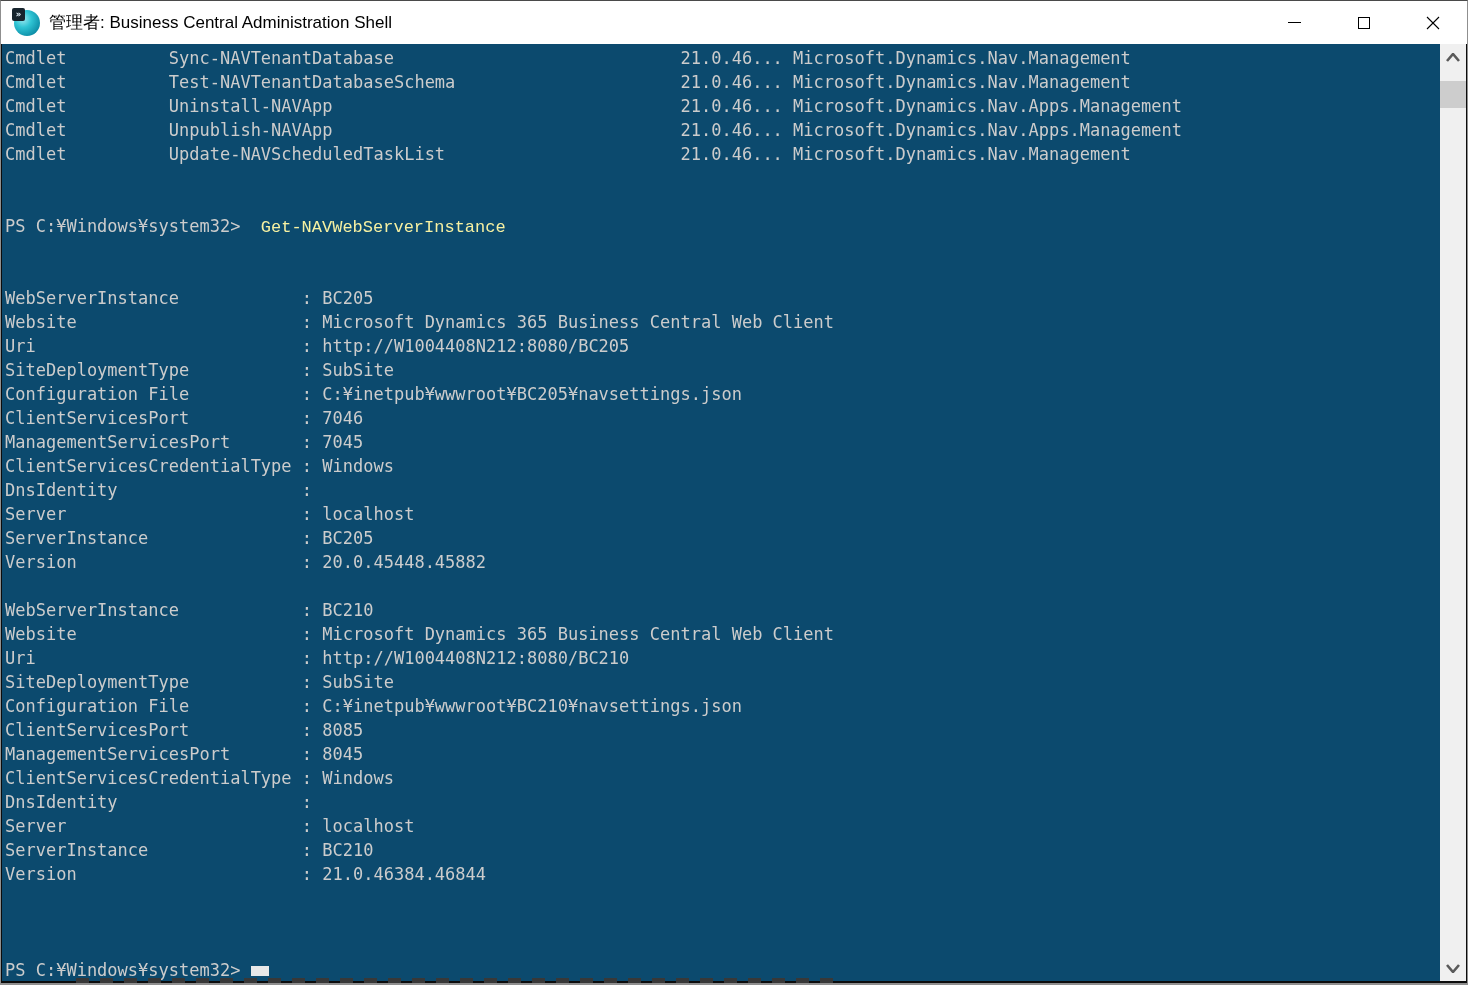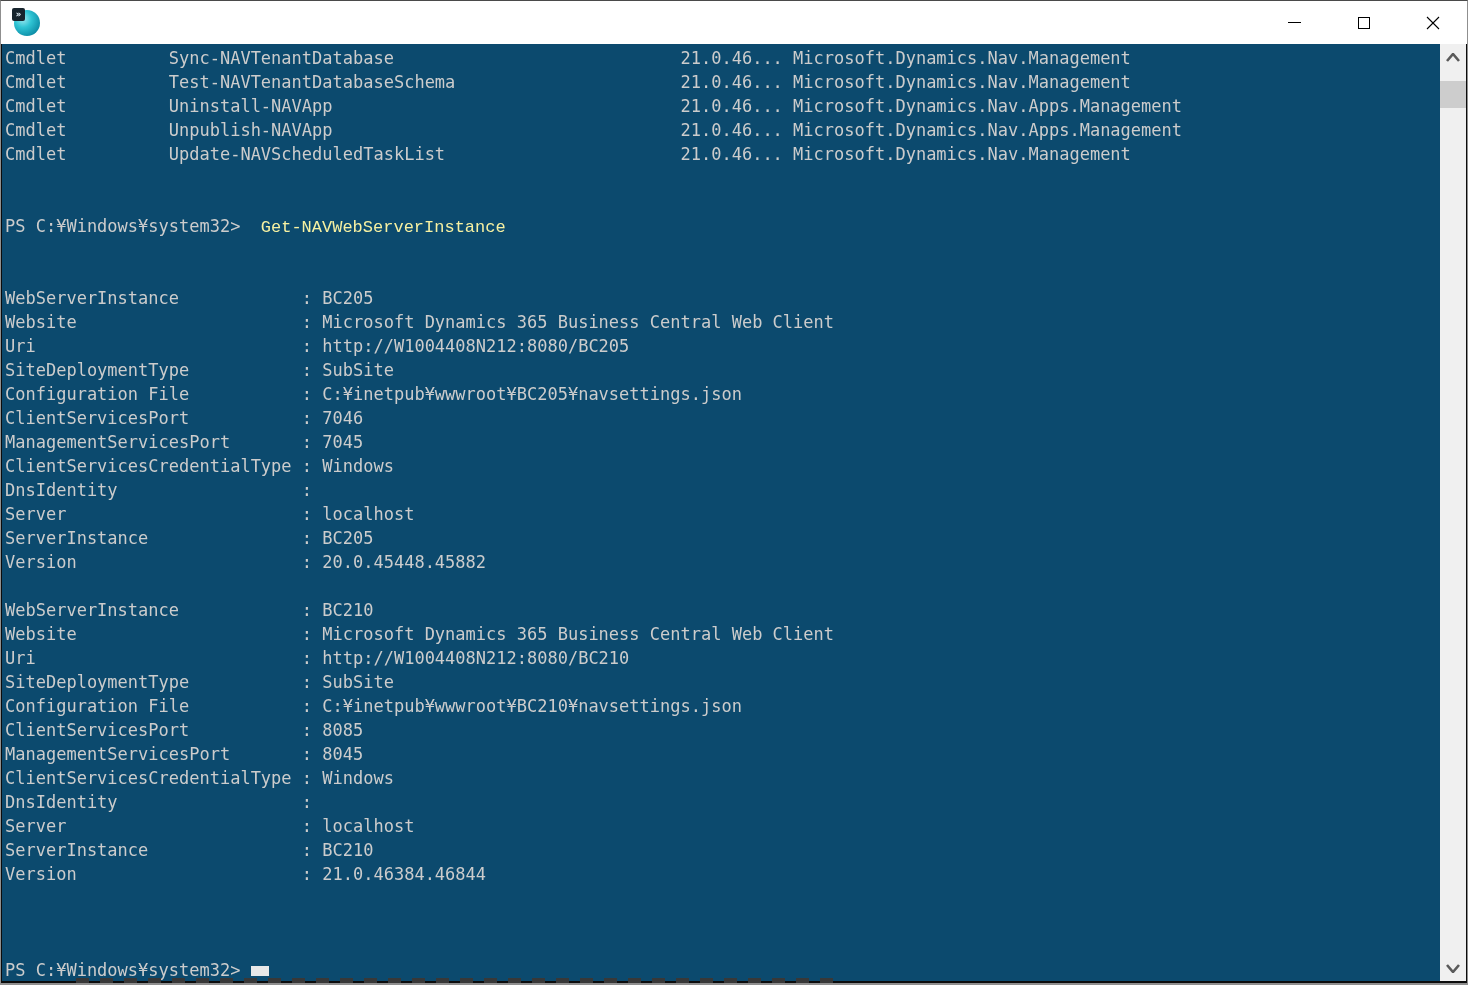--- a/index.html
+++ b/index.html
@@ -62,20 +62,21 @@
 </style>
 </head>
 <body>
 
 <div class="window">
 
   <div class="titlebar">
     <div class="app-icon">
       <div class="prompt-box">»</div>
     </div>
+    <div class="title-text">管理者: Business Central Administration Shell</div>
     <div class="caption-buttons">
       <button class="caption-btn">
         <span class="glyph-min"></span>
       </button>
       <button class="caption-btn">
         <span class="glyph-max"></span>
       </button>
       <button class="caption-btn">
         <svg width="14" height="14" viewBox="0 0 14 14">
           <line x1="1" y1="1" x2="13" y2="13" stroke="#000" stroke-width="1.1"></line>

